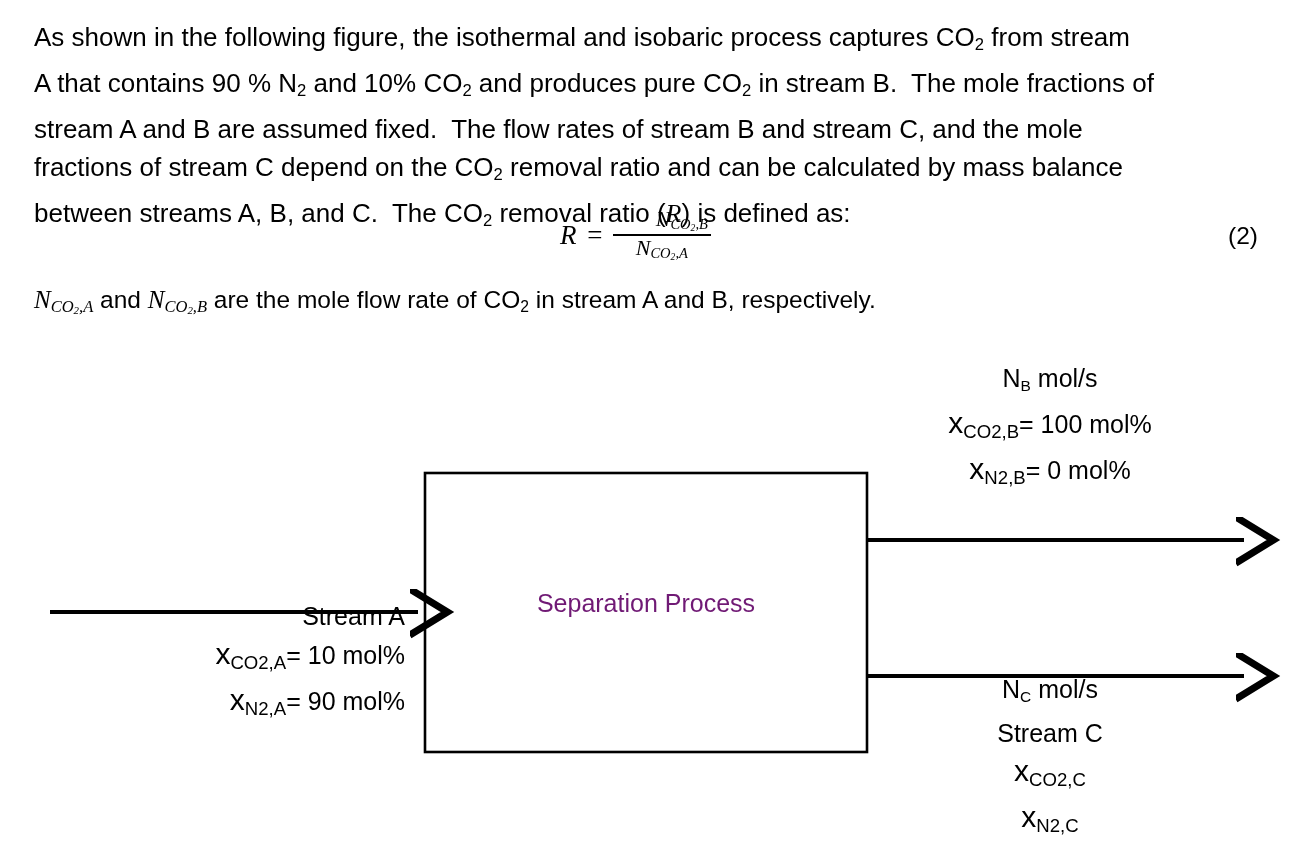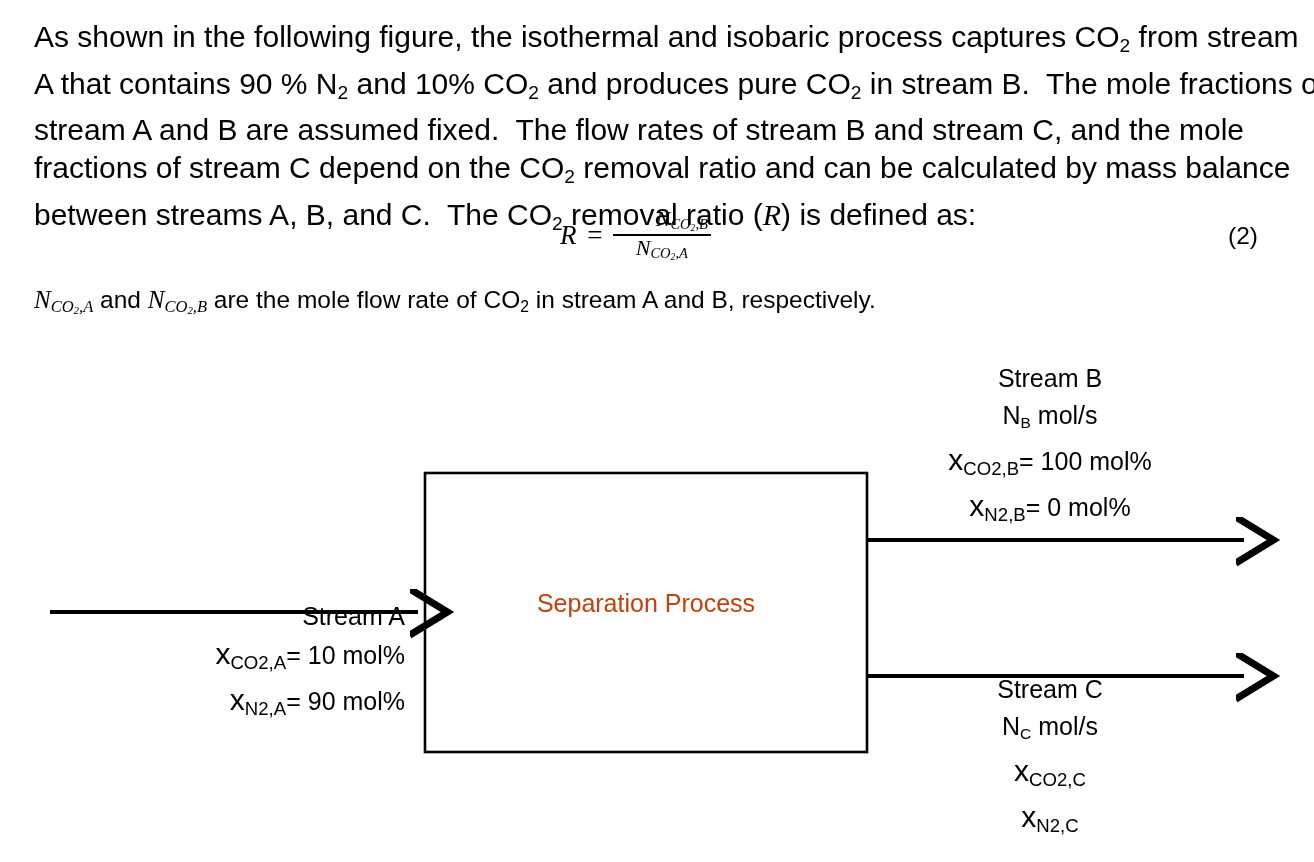--- a/index.html
+++ b/index.html
@@ -17,21 +17,21 @@
   }
 
   
   #prose {
     position: absolute;
     left: 34px;
     top: 18px;
     width: 1246px;
   }
   .para-line {
-    font-size: 30px;
+    font-size: 26px;
     line-height: 38px;
     letter-spacing: 0.0px;
     white-space: pre;
     color: #000;
   }
   sub { font-size: 0.64em; vertical-align: -0.24em; }
   .ital { font-style: italic; font-family: "Liberation Serif", serif; }
 
   
   #equation-row {
@@ -114,21 +114,21 @@
   .dlabel .sm { font-size: 30px; }
   .dlabel sub { font-size: 0.62em; vertical-align: -0.25em; }
 
   #box-label {
     position: absolute;
     left: 425px;
     top: 249px;
     width: 442px;
     text-align: center;
     font-size: 25px;
-    color: #c2410c;
+    color: #701a75;
   }
 
   
   #stream-b-labels { left: 900px; top: 20px; width: 300px; }
   #stream-a-labels { left: 115px; top: 258px; width: 290px; text-align: right; }
   #stream-c-labels { left: 900px; top: 331px; width: 300px; }
 </style>
 </head>
 <body>
 
@@ -169,32 +169,31 @@
     <line x1="50" y1="272" x2="418" y2="272" stroke="#000000" stroke-width="4.2" marker-end="url(#arrowhead)"></line>
 
     <line x1="866" y1="200" x2="1244" y2="200" stroke="#000000" stroke-width="4.2" marker-end="url(#arrowhead)"></line>
 
     <line x1="866" y1="336" x2="1244" y2="336" stroke="#000000" stroke-width="4.2" marker-end="url(#arrowhead)"></line>
   </svg>
 
   <div id="box-label">Separation Process</div>
 
   <div class="dlabel" id="stream-b-labels">
-    <div>Stream B</div>
     <div>N<sub>B</sub> mol/s</div>
     <div><span class="sm">x<sub>CO2,B</sub></span>= 100 mol%</div>
     <div><span class="sm">x<sub>N2,B</sub></span>= 0 mol%</div>
   </div>
 
   <div class="dlabel" id="stream-a-labels">
     <div>Stream A</div>
     <div><span class="sm">x<sub>CO2,A</sub></span>= 10 mol%</div>
     <div><span class="sm">x<sub>N2,A</sub></span>= 90 mol%</div>
   </div>
 
   <div class="dlabel" id="stream-c-labels">
+    <div>N<sub>C</sub> mol/s</div>
     <div>Stream C</div>
-    <div>N<sub>C</sub> mol/s</div>
     <div><span class="sm">x<sub>CO2,C</sub></span></div>
     <div><span class="sm">x<sub>N2,C</sub></span></div>
   </div>
 
 </div>
 
 </body></html>

